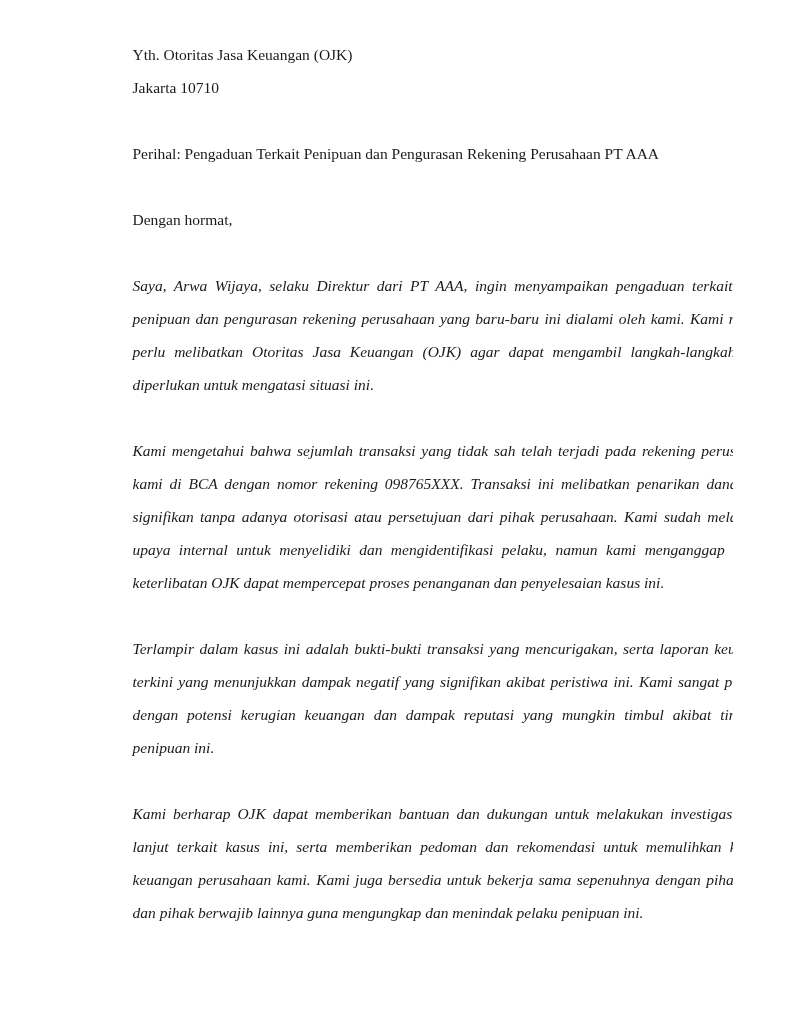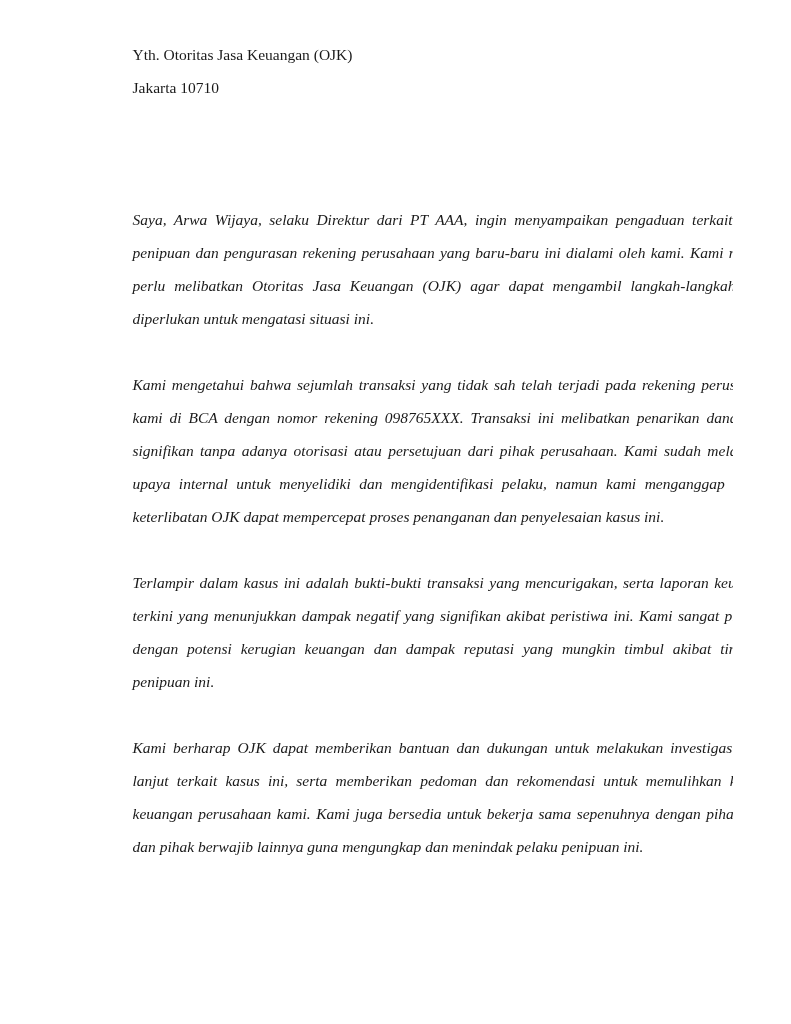--- a/index.html
+++ b/index.html
@@ -70,23 +70,25 @@
 <div class="page">
   <div class="content">
 
     <div class="addr-block">
       <div class="addr-line">Yth. Otoritas Jasa Keuangan (OJK)</div>
       <div class="addr-line">Jakarta 10710</div>
     </div>
 
     <div class="spacer-line"></div>
 
+    <div class="subject-line">Perihal: Pengaduan Terkait Penipuan dan Pengurasan Rekening Perusahaan PT AAA</div>
 
     <div class="spacer-line"></div>
 
+    <div class="salutation">Dengan hormat,</div>
 
     <div class="spacer-line"></div>
 
     <p class="body-par">Saya, Arwa Wijaya, selaku Direktur dari PT AAA, ingin menyampaikan pengaduan terkait kasus penipuan dan pengurasan rekening perusahaan yang baru-baru ini dialami oleh kami. Kami merasa perlu melibatkan Otoritas Jasa Keuangan (OJK) agar dapat mengambil langkah-langkah yang diperlukan untuk mengatasi situasi ini.</p>
 
     <div class="spacer-line"></div>
 
     <p class="body-par">Kami mengetahui bahwa sejumlah transaksi yang tidak sah telah terjadi pada rekening perusahaan kami di BCA dengan nomor rekening 098765XXX. Transaksi ini melibatkan penarikan dana yang signifikan tanpa adanya otorisasi atau persetujuan dari pihak perusahaan. Kami sudah melakukan upaya internal untuk menyelidiki dan mengidentifikasi pelaku, namun kami menganggap bahwa keterlibatan OJK dapat mempercepat proses penanganan dan penyelesaian kasus ini.</p>
 
     <div class="spacer-line"></div>

